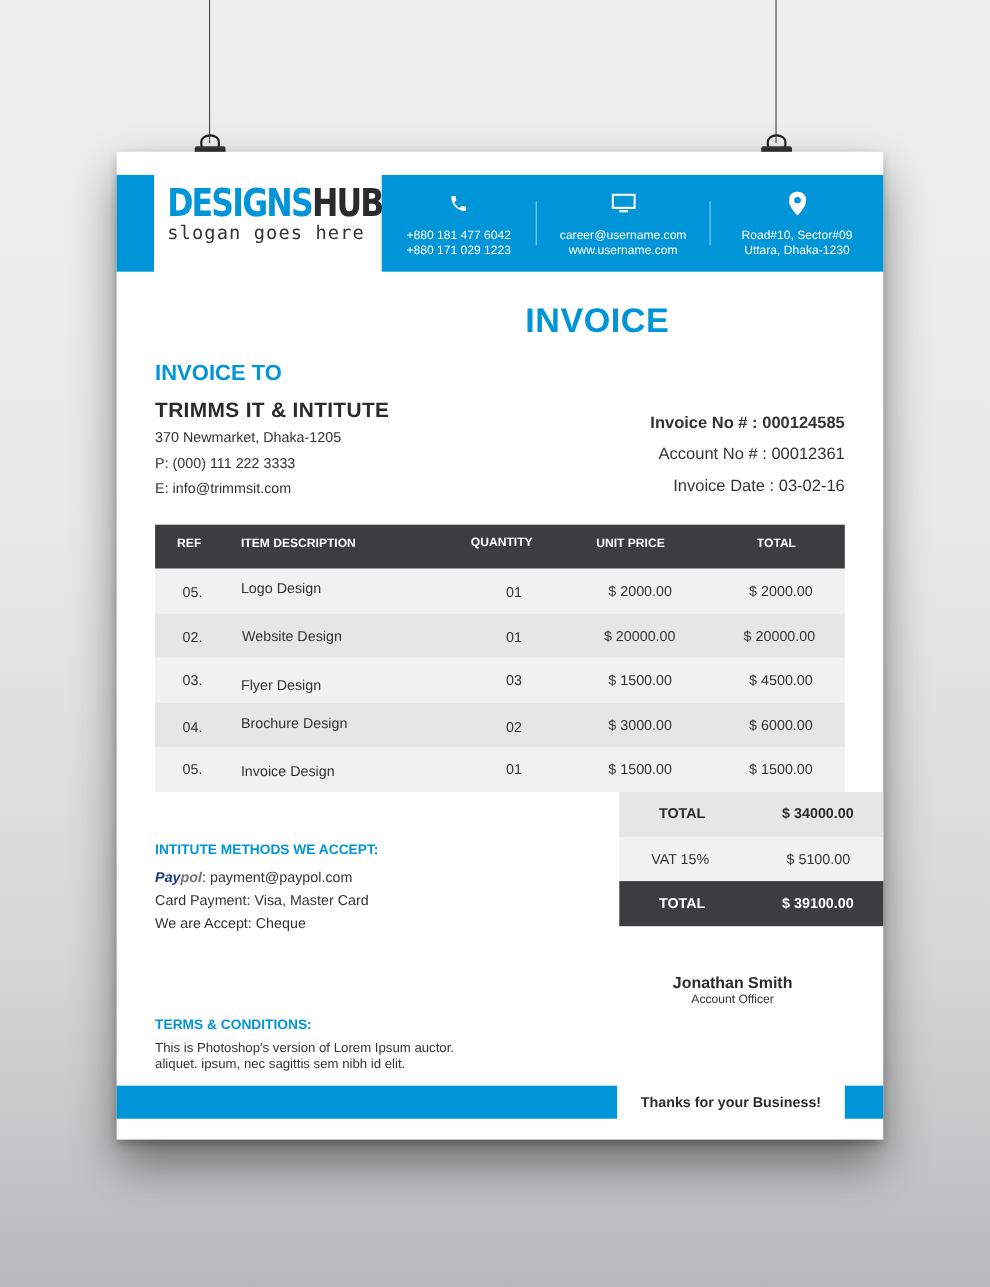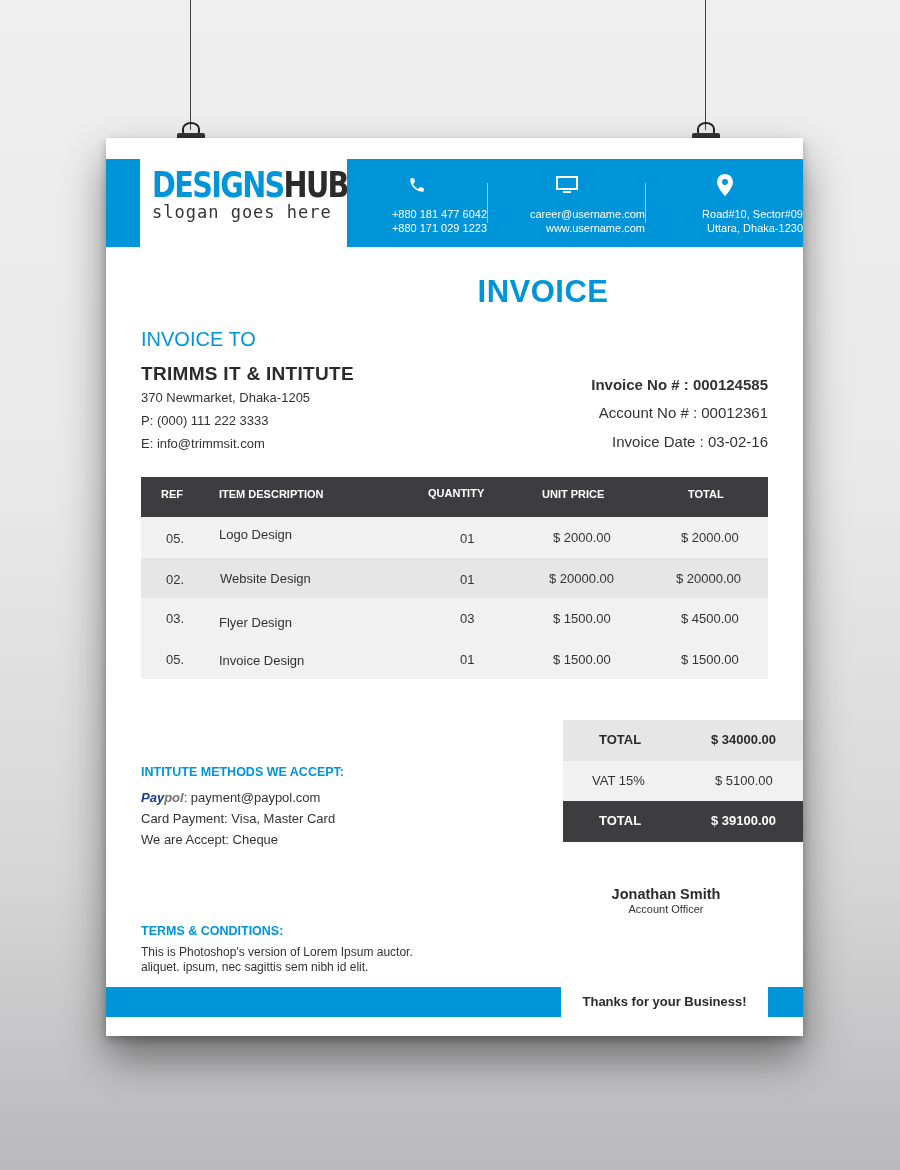--- a/index.html
+++ b/index.html
@@ -27,25 +27,25 @@
     }
     .abs { position: absolute; }
     .blue { background: #0094d9; }
     .hdr-left { left: 0; top: 21px; width: 34px; height: 88px; }
     .hdr-right { left: 241px; top: 21px; width: 456px; height: 88px; }
     .logo { left: 46px; top: 28px; }
     .logo-main { font-family: "DejaVu Sans", sans-serif; font-weight: bold; font-size: 35px; letter-spacing: -2px; line-height: 38px; transform: scaleX(0.82); transform-origin: left; white-space: nowrap; }
     .logo-main .b { color: #0094d9; }
     .logo-main .d { color: #2b2b2b; }
     .logo-slogan { font-family: "DejaVu Sans Mono", monospace; font-size: 17px; color: #333; letter-spacing: 1px; margin-top: -2px; white-space: nowrap; }
-    .contact { position: absolute; top: 0; height: 108px; text-align: right; color: #fff; font-size: 11px; line-height: 14px; }
+    .contact { position: absolute; top: 0; height: 108px; text-align: center; color: #fff; font-size: 11px; line-height: 14px; }
     .contact .ico { height: 24px; margin-top: 14px; margin-bottom: 10px; display: flex; justify-content: center; align-items: center; }
     .vdiv { position: absolute; top: 24px; width: 1px; height: 40px; background: rgba(255,255,255,0.55); }
     .title { left: 0; width: 830px; top: 136px; text-align: center; color: #0094d9; font-weight: bold; font-size: 31px; letter-spacing: 0.5px; padding-left: 44px; }
-    .inv-to { left: 35px; top: 190px; color: #0094d9; font-size: 20px; }
+    .inv-to { left: 35px; top: 190px; color: #0094d9; font-size: 20px; font-weight: bold; }
     .client { left: 35px; top: 225px; color: #2b2b2b; font-size: 19px; font-weight: bold; letter-spacing: 0.3px; }
     .client-line { left: 35px; font-size: 13px; color: #333; }
     .meta { right: 35px; text-align: right; font-size: 15px; color: #333; }
     .table { left: 35px; top: 339px; width: 627px; }
     .thead { height: 40px; background: #3d3d3f; color: #fff; font-weight: bold; font-size: 11px; position: relative; }
     .thead span { position: absolute; top: 11px; }
     .trow { height: 40.6px; position: relative; font-size: 13px; color: #333; }
     .trow.odd { background: #f1f1f2; }
     .trow.even { background: #e6e6e7; }
     .trow span { position: absolute; }
@@ -153,20 +153,27 @@
       <span style="left:408px;top:13px;">$ 20000.00</span>
       <span style="left:535px;top:13px;">$ 20000.00</span>
     </div>
     <div class="trow odd">
       <span style="left:25px;top:13px;">03.</span>
       <span style="left:78px;top:17px;">Flyer Design</span>
       <span style="left:319px;top:13px;">03</span>
       <span style="left:412px;top:13px;">$ 1500.00</span>
       <span style="left:540px;top:13px;">$ 4500.00</span>
     </div>
+    <div class="trow even">
+      <span style="left:25px;top:14px;">04.</span>
+      <span style="left:78px;top:11px;">Brochure Design</span>
+      <span style="left:319px;top:14px;">02</span>
+      <span style="left:412px;top:13px;">$ 3000.00</span>
+      <span style="left:540px;top:13px;">$ 6000.00</span>
+    </div>
     <div class="trow odd">
       <span style="left:25px;top:13px;">05.</span>
       <span style="left:78px;top:14px;">Invoice Design</span>
       <span style="left:319px;top:13px;">01</span>
       <span style="left:412px;top:13px;">$ 1500.00</span>
       <span style="left:540px;top:13px;">$ 1500.00</span>
     </div>
 
     <div class="sumrow" style="top:243px;background:#e6e6e7;color:#2b2b2b;font-weight:bold;">
       <span style="left:36px;">TOTAL</span>

